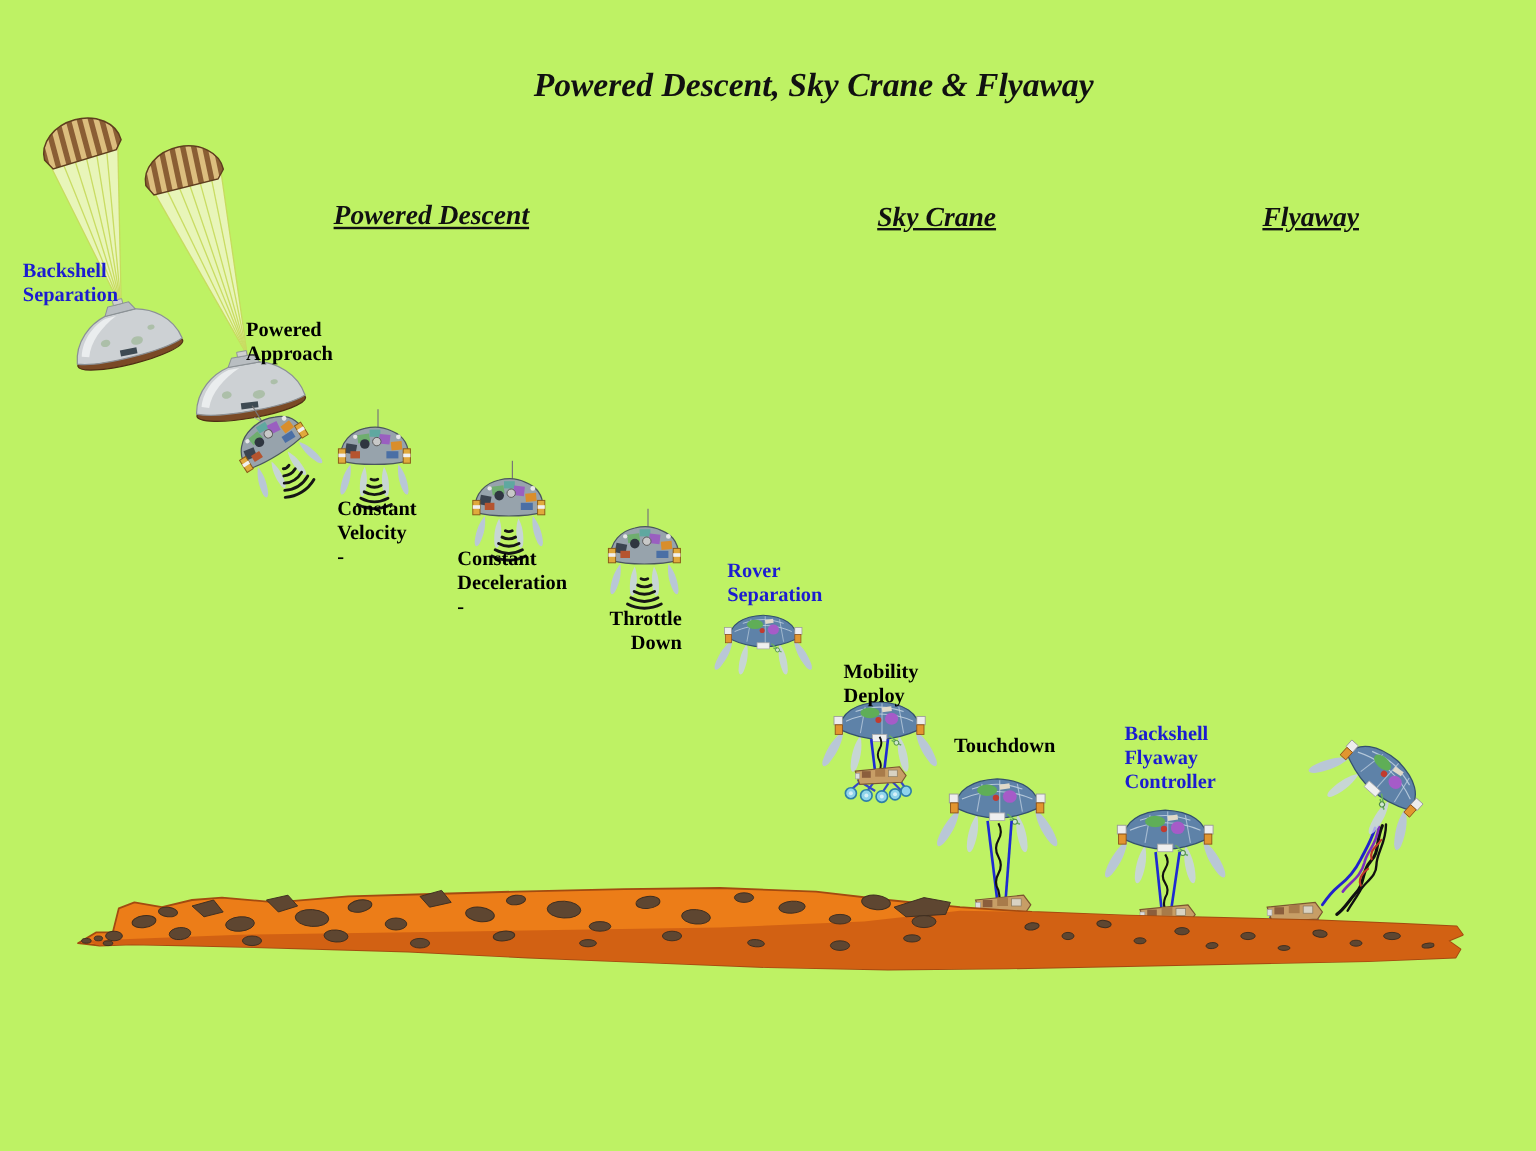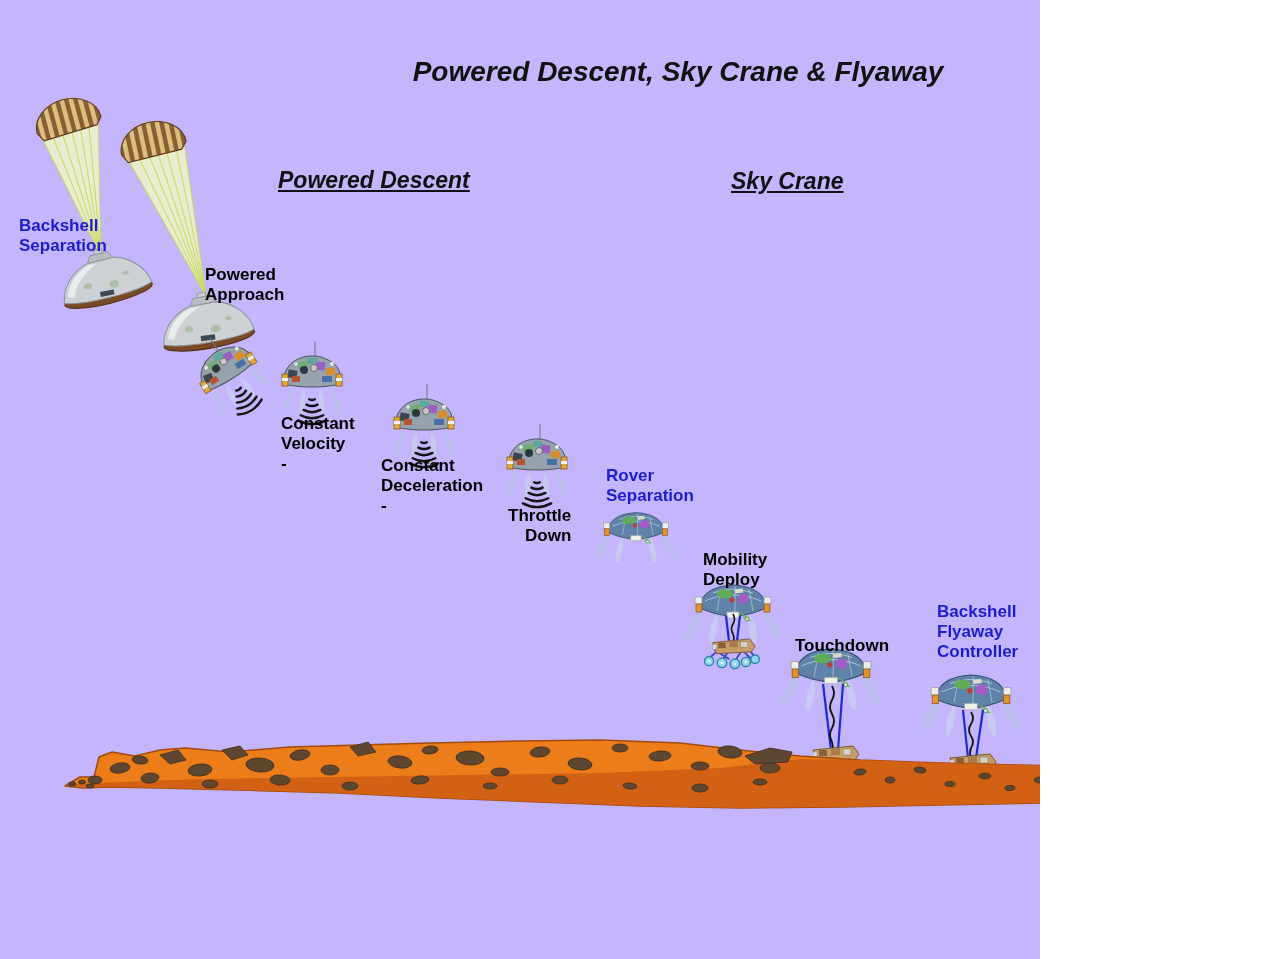--- a/index.html
+++ b/index.html
@@ -1,36 +1,36 @@
 <!DOCTYPE html>
 <html><head>
 <meta charset="utf-8">
 <style>
   html,body{margin:0;padding:0;background:#ffffff;}
-  .canvas{position:relative;width:1040px;height:959px;background:#c4b5fd;overflow:hidden;
-          font-family:Liberation Sans, sans-serif;}
+  .canvas{position:relative;width:1280px;height:959px;background:#bef264;overflow:hidden;
+          font-family:Liberation Serif, serif;}
   svg.art{position:absolute;left:0;top:0;}
   .diagram-title{position:absolute;left:378px;top:56px;width:600px;text-align:center;
                  font-size:28px;font-weight:bold;font-style:italic;color:#111;}
   .section-header{position:absolute;font-size:23px;font-weight:bold;font-style:italic;
                   color:#111;text-decoration:underline;}
   .hdr-pd{left:278px;top:167px;}
   .hdr-sc{left:731px;top:168px;}
   .hdr-fl{left:1052px;top:168px;}
   .stage-label{position:absolute;font-size:17px;font-weight:bold;line-height:1.18;
                white-space:pre-line;color:#000;}
   .lbl-blue{color:#1C1CD0;}
   .l-backshell{left:19px;top:216px;}
   .l-approach{left:205px;top:265px;}
   .l-cvel{left:281px;top:414px;}
   .l-cdec{left:381px;top:456px;}
   .l-throttle{left:508px;top:506px;text-align:right;}
   .l-roversep{left:606px;top:466px;}
   .l-mobility{left:703px;top:550px;}
-  .l-touchdown{left:795px;top:612px;margin-top:24px;}
+  .l-touchdown{left:795px;top:612px;}
   .l-flyctl{left:937px;top:602px;}
 </style>
 </head>
 <body>
 
 <div class="canvas">
 
 <svg class="art" width="1280" height="959" viewBox="0 0 1280 959">
   <defs>
     <path id="plume" d="M0,0 C-3.2,7 -4.6,16 -2.6,27 C-1.2,32 1.2,32 2.6,27 C4.6,16 3.2,7 0,0 Z"></path>

